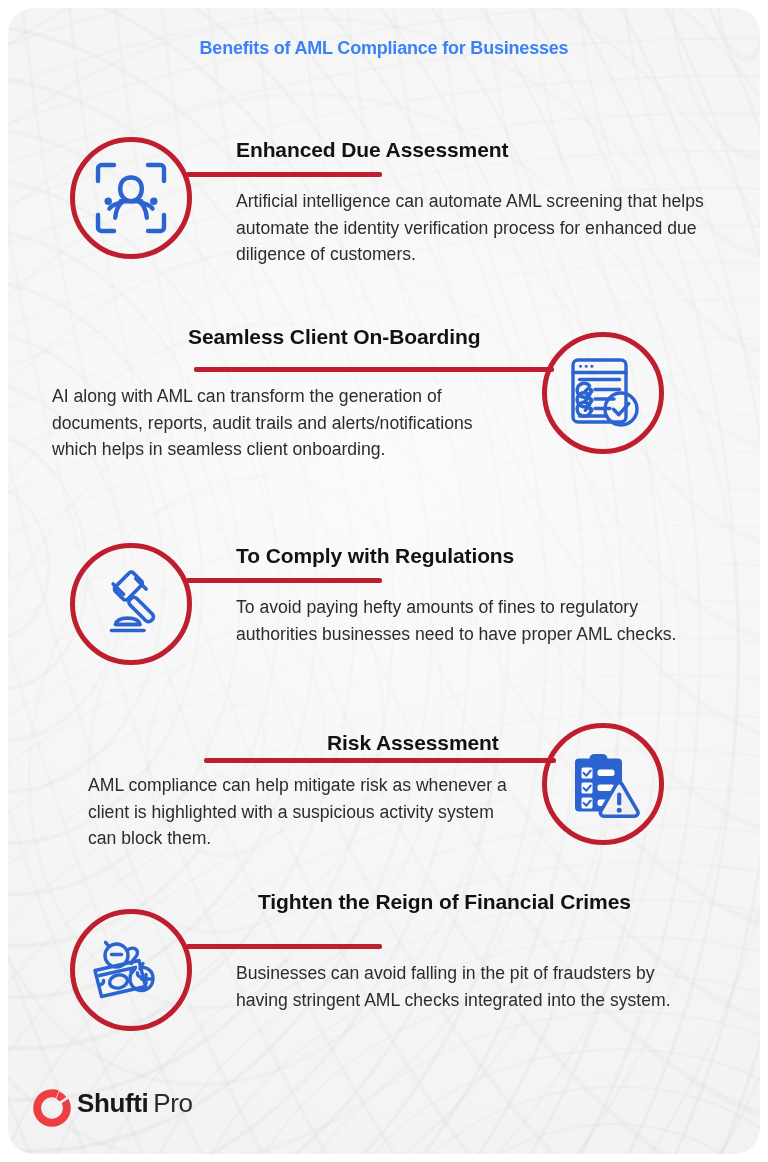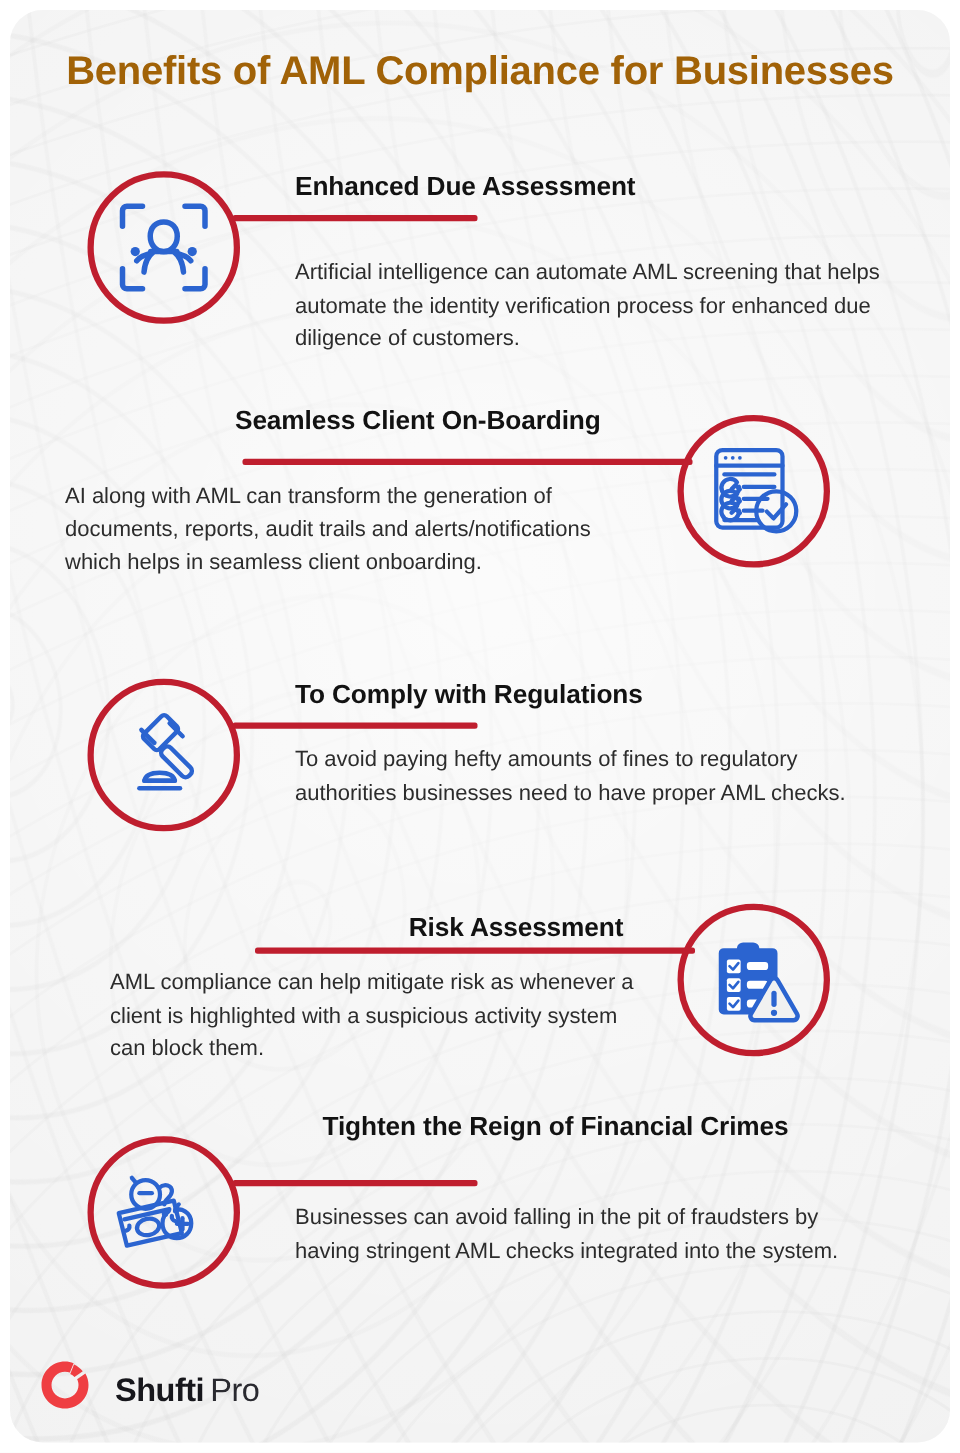--- a/index.html
+++ b/index.html
@@ -72,24 +72,24 @@
       rgba(255,255,255,.75) 0%, rgba(255,255,255,.30) 55%, rgba(255,255,255,0) 100%);
     pointer-events: none;
   }
 
   
   .title {
     position: absolute;
     left: 0; right: 0;
     top: 38px;
     text-align: center;
-    font-size: 32px;
+    font-size: 18px;
     font-weight: 700;
     letter-spacing: -0.2px;
-    color: #a16207;
+    color: #3b82f6;
     font-family: "Liberation Sans", "DejaVu Sans", sans-serif;
   }
 
   
   .section { position: absolute; }
 
   .badge {
     position: absolute;
     width: 122px;
     height: 122px;
@@ -127,22 +127,22 @@
   }
   .body.right { text-align: left; }
   .body.left  { text-align: left;  }
 
   
   .logo {
     position: absolute;
     left: 32px;
     bottom: 34px;
     display: flex;
-    align-items: flex-end;
-    gap: 20px;
+    align-items: flex-start;
+    gap: 5px;
   }
   .logo-mark { width: 40px; height: 40px; display: block; }
   .logo-text {
     font-size: 26px;
     letter-spacing: -0.4px;
     color: #17171c;
     white-space: nowrap;
   }
   .logo-text .b { font-weight: 700; }
   .logo-text .p { font-weight: 400; color: #2a2a30; margin-left: 5px; }
@@ -180,21 +180,21 @@
           <circle cx="16.2" cy="42.2" r="3.7" fill="#2b64d0"></circle>
           <circle cx="61.8" cy="42.2" r="3.7" fill="#2b64d0"></circle>
         </svg>
       </span>
     </div>
 
     <div class="connector" style="left:186px; top:172px; width:196px;"></div>
 
     <div class="heading" style="left:236px; top:138px;">Enhanced Due Assessment</div>
 
-    <div class="body left" style="left:236px; top:204px; width:478px;">Artificial intelligence can automate AML screening that helps automate the identity verification process for enhanced due diligence of customers.</div>
+    <div class="body left" style="left:236px; top:188px; width:478px;">Artificial intelligence can automate AML screening that helps automate the identity verification process for enhanced due diligence of customers.</div>
   </div>
 
   <div class="section">
 
     <div class="badge" style="left:542px; top:332px;">
       <span>
         <svg width="80" height="80" viewBox="0 0 80 80" fill="none">
           <g stroke="#2b64d0" stroke-width="3.4" stroke-linecap="round" stroke-linejoin="round">
             <rect x="10" y="7" width="53" height="62" rx="5"></rect>
             <path d="M10 19.5h53"></path>

